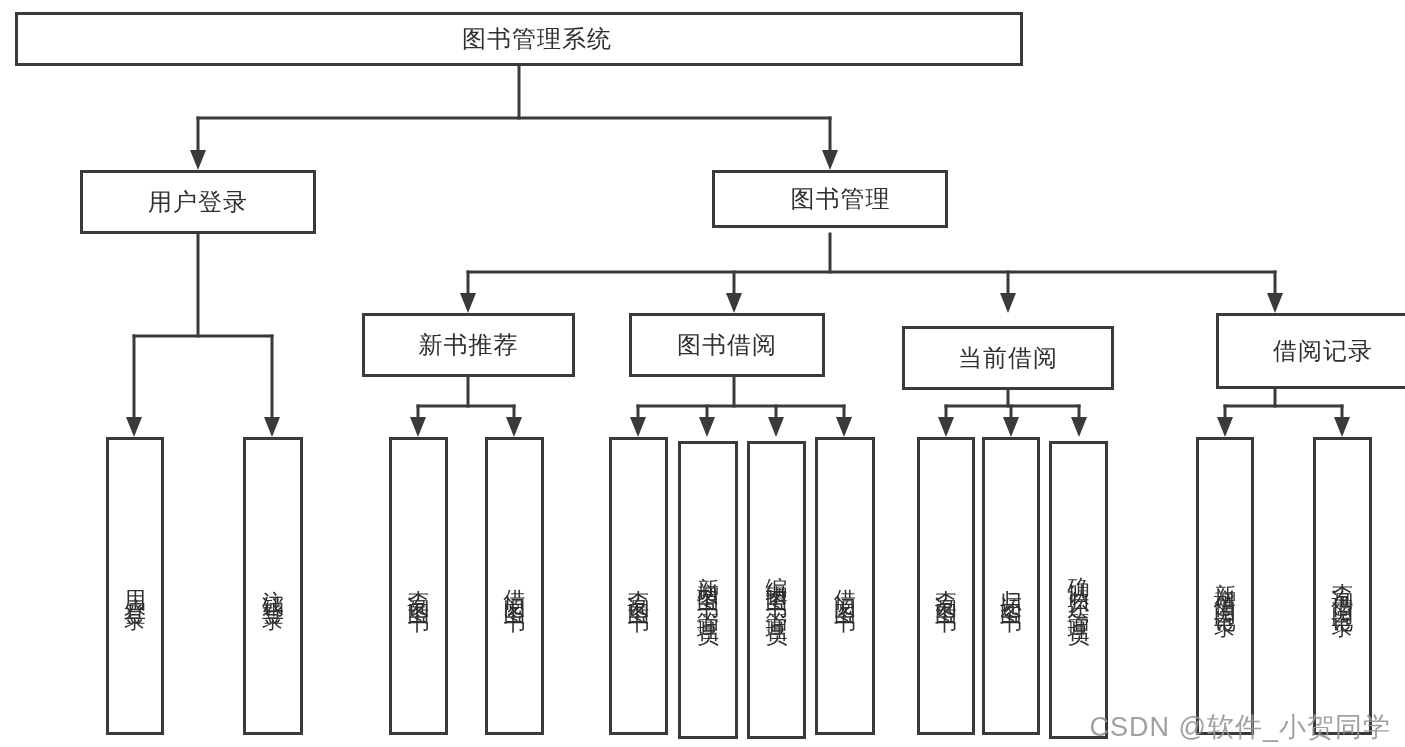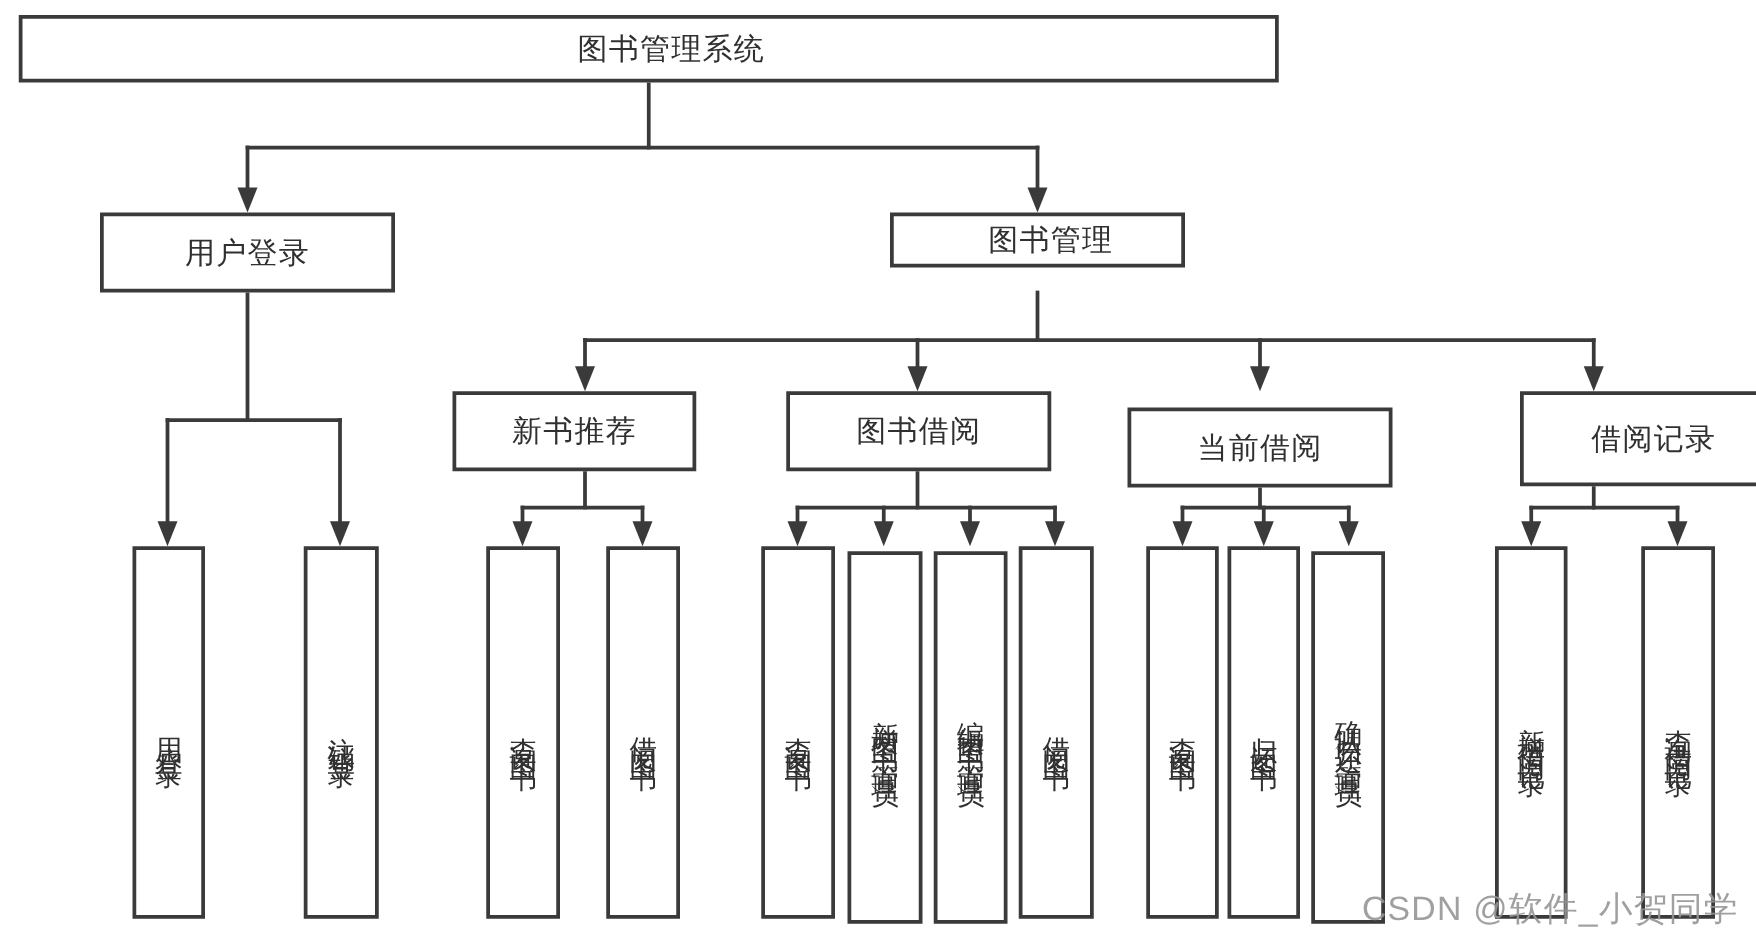--- a/index.html
+++ b/index.html
@@ -109,28 +109,28 @@
     </g>
   </svg>
 
   <div class="node h-node" style="left:15px; top:12px; width:1008px; height:54px;padding-left:36px;">
     <span>图书管理系统</span>
   </div>
 
   <div class="node h-node" style="left:80px; top:170px; width:236px; height:64px;">
     <span>用户登录</span>
   </div>
-  <div class="node h-node" style="left:712px; top:170px; width:236px; height:44px;padding-left:21px;">
+  <div class="node h-node" style="left:712px; top:170px; width:236px; height:58px;padding-left:21px;">
     <span>图书管理</span>
   </div>
 
-  <div class="node h-node" style="left:362px; top:313px; width:195px; height:64px;">
+  <div class="node h-node" style="left:362px; top:313px; width:213px; height:64px;">
     <span>新书推荐</span>
   </div>
-  <div class="node h-node" style="left:629px; top:313px; width:212px; height:64px;align-items:center;">
+  <div class="node h-node" style="left:629px; top:313px; width:196px; height:64px;align-items:center;">
     <span>图书借阅</span>
   </div>
   <div class="node h-node" style="left:902px; top:326px; width:212px; height:64px;">
     <span>当前借阅</span>
   </div>
   <div class="node h-node" style="left:1216px; top:313px; width:214px; height:76px;">
     <span>借阅记录</span>
   </div>
 
   <div class="node leaf" style="left:106px; top:437px; width:58px; height:298px;">

